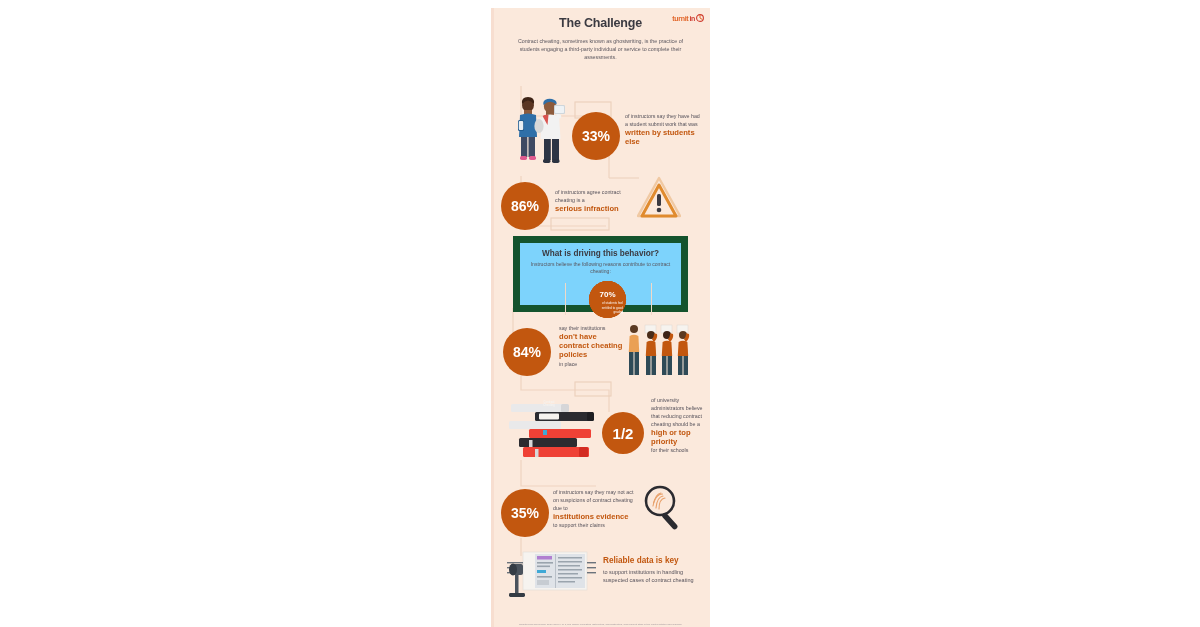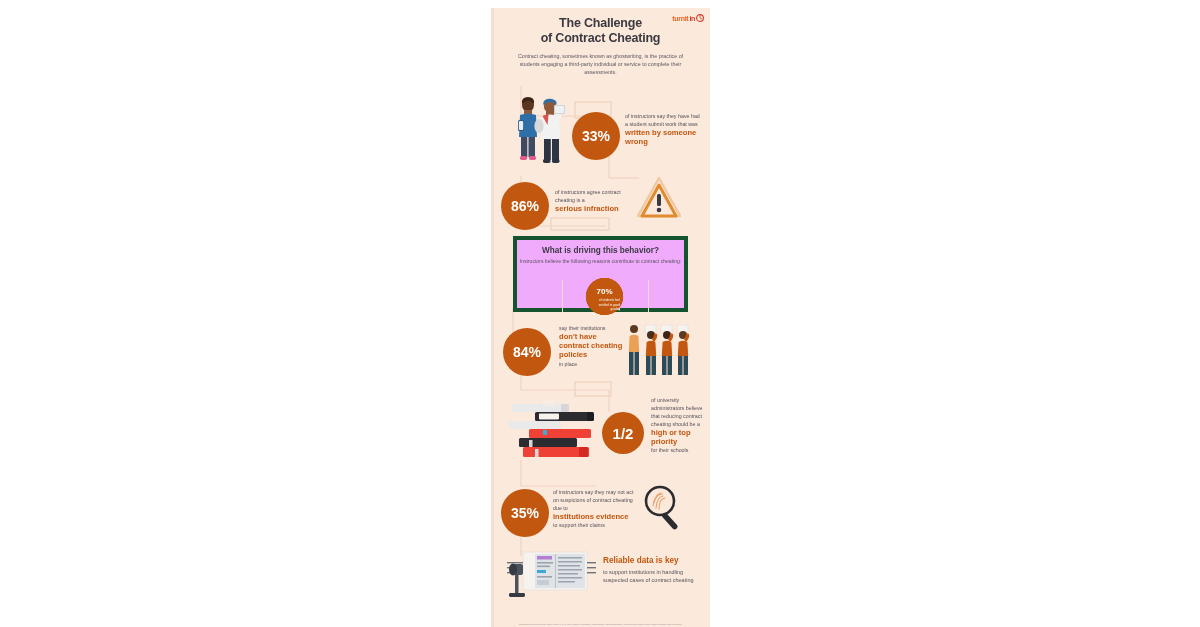--- a/index.html
+++ b/index.html
@@ -65,21 +65,21 @@
     margin-top: 2px; padding: 0 3px; opacity: .95;
   }
 
   
   .stat-txt { position: absolute; font-size: 5.3px; line-height: 8px; color: #55515a; }
   .stat-txt .hl { font-size: 7.6px; font-weight: bold; color: #c2570f; line-height: 9.2px; display: block; }
 
   
   #drivebox {
     position: absolute; left: 22px; top: 228px; width: 175px; height: 76px;
-    background: #f0abfc; border: 4px solid #14532d;
+    background: #7dd3fc; border: 7px solid #14532d;
   }
   #drivebox h2 { font-size: 8.2px; color: #3b3a41; text-align: center; margin-top: 6px; }
   #drivebox p  { font-size: 5.1px; color: #5a565e; text-align: center; line-height: 7.4px; margin-top: 3px; }
   #minirow { position: absolute; top: 38px; left: 0; width: 175px; display: flex; justify-content: space-around; }
   .divider { position: absolute; top: 40px; width: 1px; height: 32px; background: #f0d9c7; }
   .lg  { position: absolute; }
 
   
   #warn { position: absolute; left: 146px; top: 168px; width: 44px; height: 42px; }
 
@@ -101,21 +101,20 @@
 </head>
 <body>
 
 <div id="stage">
   <div id="panel">
     <div class="seam"></div>
 
     <div id="header">
       <div id="title">
         <span>The Challenge</span>
-        <span class="l2">of Contract Cheating</span>
       </div>
       <div id="intro">Contract cheating, sometimes known as ghostwriting, is the practice of students engaging a third-party individual or service to complete their assessments.</div>
     </div>
 
     <div id="logo">
       <span class="t1">turnit</span>
         <span class="t2">in</span>
       <span class="swoosh">
         <svg width="8" height="8" viewBox="0 0 8 8">
           <circle cx="4" cy="4" r="3.4" fill="none" stroke="#cf3b2e" stroke-width="1.1"></circle>
@@ -169,21 +168,21 @@
         <rect x="37.8" y="43" width="1.2" height="21" fill="#fbe9dc"></rect>
         <rect x="30" y="63" width="7.5" height="4" rx="1.8" fill="#2b3240"></rect>
         <rect x="39" y="63" width="7.5" height="4" rx="1.8" fill="#2b3240"></rect>
       </svg>
     </div>
 
     <div class="circ big" style="left:81px; top:104px;">33%</div>
 
     <div class="stat-txt" style="left:134px; top:104px; width:78px;">
       <span>of instructors say they have had a student submit work that was</span>
-      <span class="hl">written by someone wrong</span>
+      <span class="hl">written by students else</span>
     </div>
 
     <div class="circ big" style="left:10px; top:174px;">86%</div>
 
     <div class="stat-txt" style="left:64px; top:180px; width:84px;">
       <span>of instructors agree contract cheating is a</span>
       <span class="hl">serious infraction</span>
     </div>
 
     <div id="warn">

